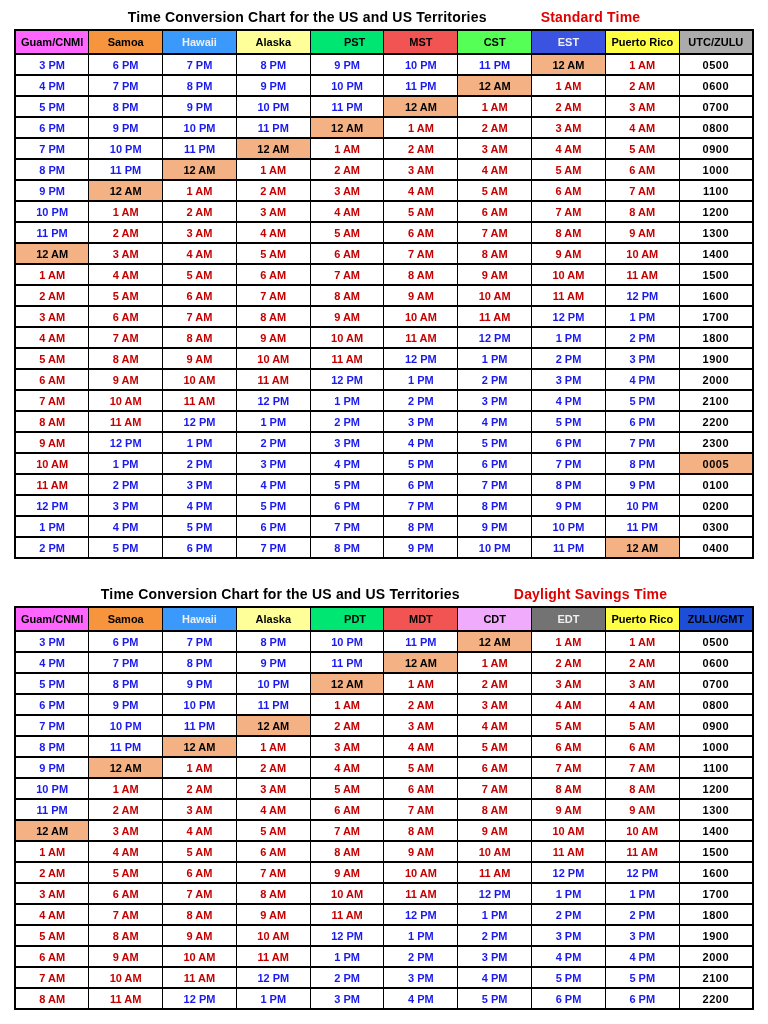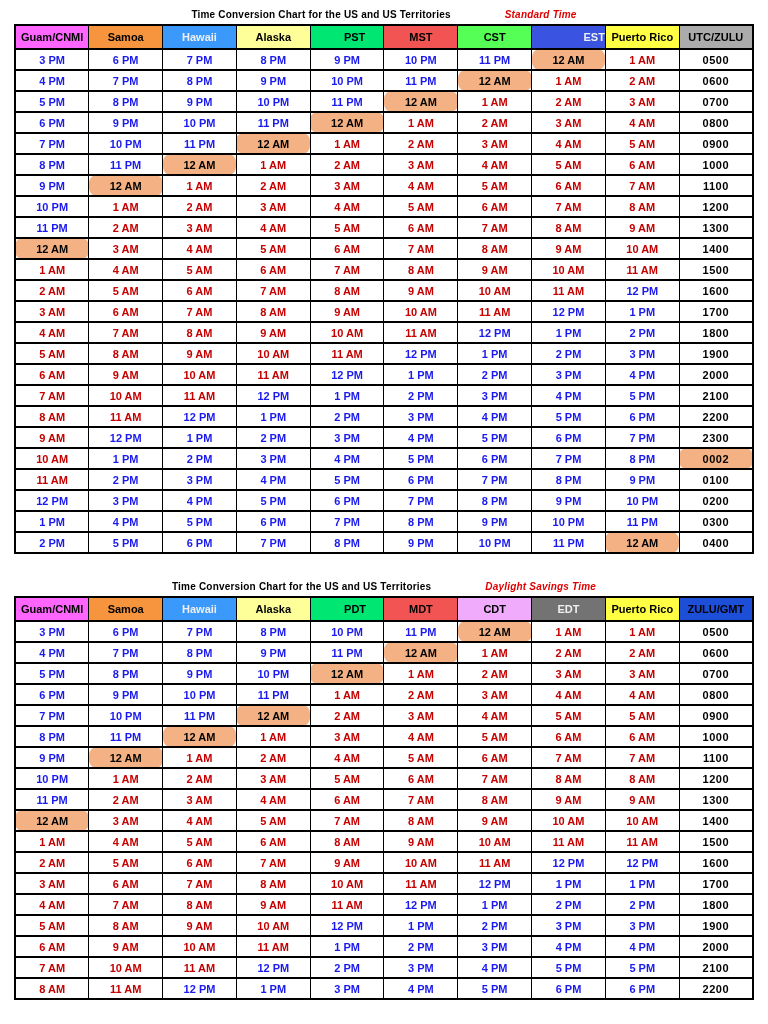--- a/index.html
+++ b/index.html
@@ -3,41 +3,41 @@
 <meta charset="utf-8">
 <style>
   html,body{margin:0;padding:0;}
   body{
     width:768px;height:1024px;overflow:hidden;background:#ffffff;
     font-family:"Liberation Sans", sans-serif;
   }
   .wrap{padding:9px 14px 0 14px;}
   .title-line{
     display:flex;justify-content:center;align-items:baseline;gap:54px;
-    font-weight:bold;font-size:10px;color:#000;margin:0 0 4px 0;
+    font-weight:bold;font-size:14px;color:#000;margin:0 0 4px 0;
     letter-spacing:0.2px;
   }
-  .title-line .subtitle{color:var(--title-red,#e00000);font-style:italic;}
+  .title-line .subtitle{color:var(--title-red,#e00000);}
   table.tz{
     border-collapse:collapse;table-layout:fixed;width:740px;
     border:2px solid #000;
   }
   table.tz th, table.tz td{
     border:1px solid #000;
     border-top-width:2px;border-bottom-width:2px;
     text-align:center;vertical-align:middle;
     font-weight:bold;font-size:11px;
     padding:0;height:19px;overflow:hidden;white-space:nowrap;
   }
   table.tz thead th{height:22px;font-size:11px;}
   td.pm{color:var(--pm,#1a1aee);}
   td.am{color:var(--am,#c40000);}
   td.midnight{color:#000;}
   td.utc{color:#000;letter-spacing:0.5px;}
-  td.hl{background:var(--hl,#f4b183);border-radius:8px;}
+  td.hl{background:var(--hl,#f4b183);}
   section.table-block{margin:0;}
   section.table-block + section.table-block{margin-top:27px;}
 </style>
 </head>
 <body>
 
 <div class="wrap">
 
   <section class="table-block">
     <div class="title-line">
@@ -47,21 +47,21 @@
     <table class="tz">
       <thead>
           <tr>
             <th style="background: rgb(255, 102, 255); color: rgb(0, 0, 0);">Guam/CNMI</th>
             <th style="background: rgb(247, 149, 63); color: rgb(0, 0, 0);">Samoa</th>
             <th style="background: rgb(59, 153, 252); color: rgb(239, 239, 239);">Hawaii</th>
             <th style="background: rgb(255, 255, 153); color: rgb(0, 0, 0);">Alaska</th>
             <th style="background: rgb(0, 230, 115); color: rgb(0, 0, 0); padding-left: 15px;">PST</th>
             <th style="background: rgb(242, 84, 84); color: rgb(0, 0, 0);">MST</th>
             <th style="background: rgb(85, 255, 85); color: rgb(0, 0, 0);">CST</th>
-            <th style="background: rgb(58, 83, 224); color: rgb(239, 239, 239); text-align: right;">EST</th>
+            <th style="background: rgb(58, 83, 224); color: rgb(239, 239, 239);">EST</th>
             <th style="background: rgb(255, 255, 68); color: rgb(0, 0, 0);">Puerto Rico</th>
             <th style="background: rgb(171, 171, 171); color: rgb(0, 0, 0);">UTC/ZULU</th>
           </tr>
         </thead>
       <tbody>
           <tr>
             <td class="pm">3 PM</td>
             <td class="pm">6 PM</td>
             <td class="pm">7 PM</td>
             <td class="pm">8 PM</td>
@@ -291,21 +291,21 @@
           <tr>
             <td class="am">10 AM</td>
             <td class="pm">1 PM</td>
             <td class="pm">2 PM</td>
             <td class="pm">3 PM</td>
             <td class="pm">4 PM</td>
             <td class="pm">5 PM</td>
             <td class="pm">6 PM</td>
             <td class="pm">7 PM</td>
             <td class="pm">8 PM</td>
-            <td class="utc hl">0002</td>
+            <td class="utc hl">0005</td>
           </tr>
           <tr>
             <td class="am">11 AM</td>
             <td class="pm">2 PM</td>
             <td class="pm">3 PM</td>
             <td class="pm">4 PM</td>
             <td class="pm">5 PM</td>
             <td class="pm">6 PM</td>
             <td class="pm">7 PM</td>
             <td class="pm">8 PM</td>

